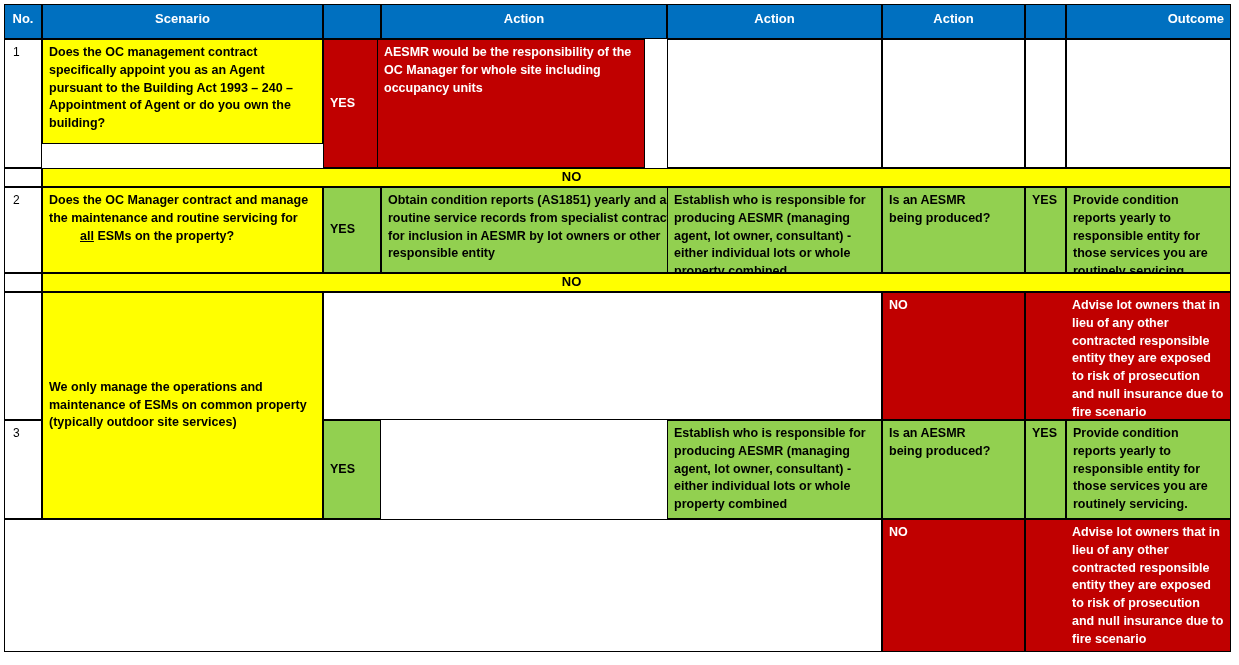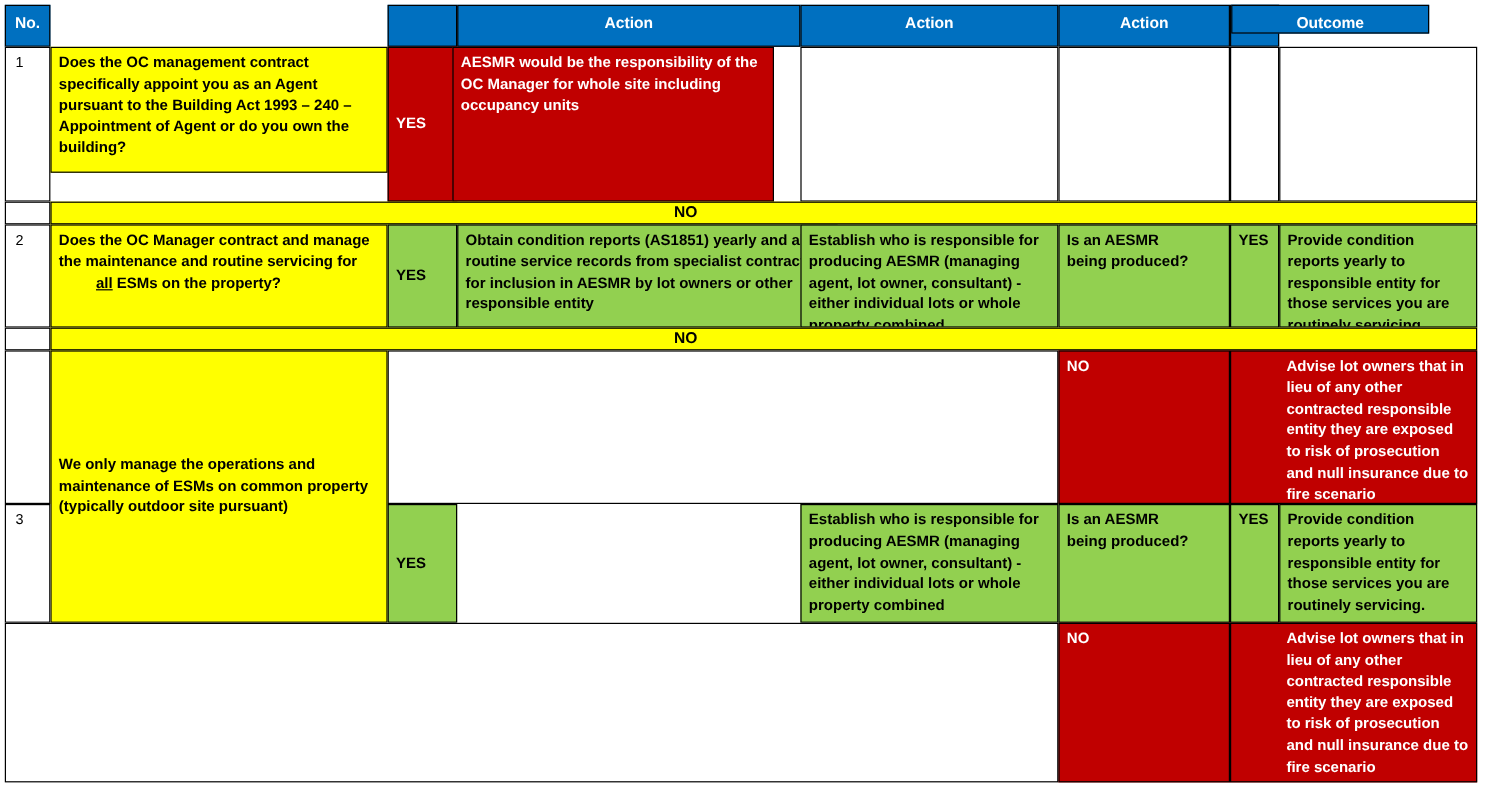--- a/index.html
+++ b/index.html
@@ -56,26 +56,27 @@
   }
   .nolabel > span { padding-right: 130px; }
   u { text-decoration: underline; margin-left: 31px; }
 </style>
 </head>
 <body>
 
 <div id="sheet">
 
   <div class="cell hdr" style="left:4px;  top:4px; width:38px;  height:35px;">No.</div>
+  <div class="cell hdr" style="left:42px; top:4px; width:281px; height:35px;">Scenario</div>
   <div class="cell hdr" style="left:323px;top:4px; width:58px;  height:35px;"></div>
   <div class="cell hdr" style="left:381px;top:4px; width:286px; height:35px;">Action</div>
   <div class="cell hdr" style="left:667px;top:4px; width:215px; height:35px;">Action</div>
   <div class="cell hdr" style="left:882px;top:4px; width:143px; height:35px;">Action</div>
   <div class="cell hdr" style="left:1025px;top:4px;width:41px;  height:35px;"></div>
-  <div class="cell hdr ctr" style="left:1026px;top:4px;width:165px;height:24px;">Outcome</div>
+  <div class="cell hdr ctr" style="left:1066px;top:4px;width:165px;height:35px;text-align:right;">Outcome</div>
 
   <div class="cell white numcell" style="left:4px; top:39px; width:38px;  height:129px;">1</div>
   <div class="cell yellow vtop" style="left:42px;top:39px; width:281px; height:105px;"><span>Does the OC management contract specifically appoint you as an Agent pursuant to the Building Act 1993 – 240 – Appointment of Agent or do you own the building?</span></div>
   <div class="cell red vmid ctr" style="left:323px;top:39px;width:58px; height:129px;"><span>YES</span></div>
   <div class="cell red vtop" style="left:377px;top:39px;width:268px; height:129px;"><span>AESMR would be the responsibility of the OC Manager for whole site including occupancy units</span></div>
   <div class="cell white" style="left:667px;top:39px;width:215px; height:129px;"></div>
   <div class="cell white" style="left:882px;top:39px;width:143px; height:129px;"></div>
   <div class="cell white" style="left:1025px;top:39px;width:41px; height:129px;"></div>
   <div class="cell white" style="left:1066px;top:39px;width:165px;height:129px;"></div>
 
@@ -93,21 +94,21 @@
   <div class="cell green vtop" style="left:1066px;top:187px;width:165px;height:86px;"><span>Provide condition reports yearly to responsible entity for those services you are routinely servicing.</span></div>
 
   <div class="cell white" style="left:4px; top:273px; width:38px; height:19px; padding:0;"></div>
   <div class="cell yellow nolabel vmid" style="left:42px;top:273px; width:1189px; height:19px; padding:0;"><span>NO</span></div>
 
   <div class="cell white" style="left:4px; top:292px; width:38px; height:128px;"></div>
   <div class="cell white" style="left:323px;top:292px;width:559px; height:128px;"></div>
   <div class="cell red vtop ctr" style="left:882px;top:292px;width:143px; height:128px;"><span>NO</span></div>
   <div class="cell red vtop" style="left:1025px;top:292px;width:206px; height:128px;"><span style="padding-left:40px; display:block;">Advise lot owners that in lieu of any other contracted responsible entity they are exposed to risk of prosecution and null insurance due to fire scenario</span></div>
 
-  <div class="cell yellow vmid" style="left:42px;top:292px; width:281px; height:227px;"><span>We only manage the operations and maintenance of ESMs on common property (typically outdoor site pursuant)</span></div>
+  <div class="cell yellow vmid" style="left:42px;top:292px; width:281px; height:227px;"><span>We only manage the operations and maintenance of ESMs on common property (typically outdoor site services)</span></div>
 
   <div class="cell white numcell" style="left:4px; top:420px; width:38px; height:99px;">3</div>
   <div class="cell green vmid ctr" style="left:323px;top:420px;width:58px; height:99px;"><span>YES</span></div>
   <div class="cell green vtop" style="left:667px;top:420px;width:215px; height:99px;"><span>Establish who is responsible for producing AESMR (managing agent, lot owner, consultant) - either individual lots or whole property combined</span></div>
   <div class="cell green vtop" style="left:882px;top:420px;width:143px; height:99px;"><span>Is an AESMR
 being produced?</span></div>
   <div class="cell green vtop ctr" style="left:1025px;top:420px;width:41px; height:99px;"><span>YES</span></div>
   <div class="cell green vtop" style="left:1066px;top:420px;width:165px;height:99px;"><span>Provide condition reports yearly to responsible entity for those services you are routinely servicing.</span></div>
 
   <div class="cell white" style="left:4px; top:519px; width:878px; height:133px;"></div>

